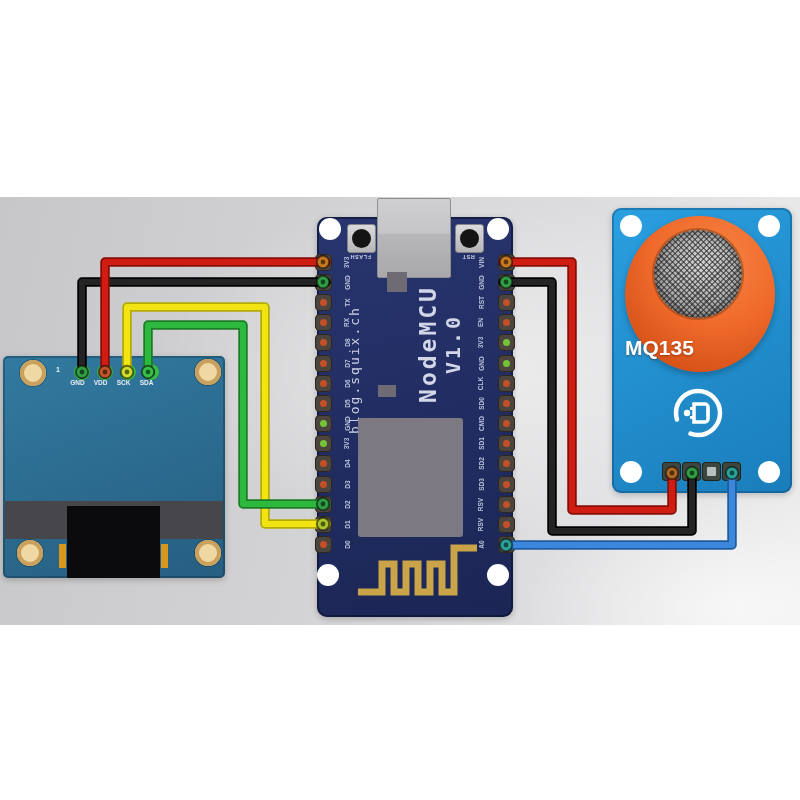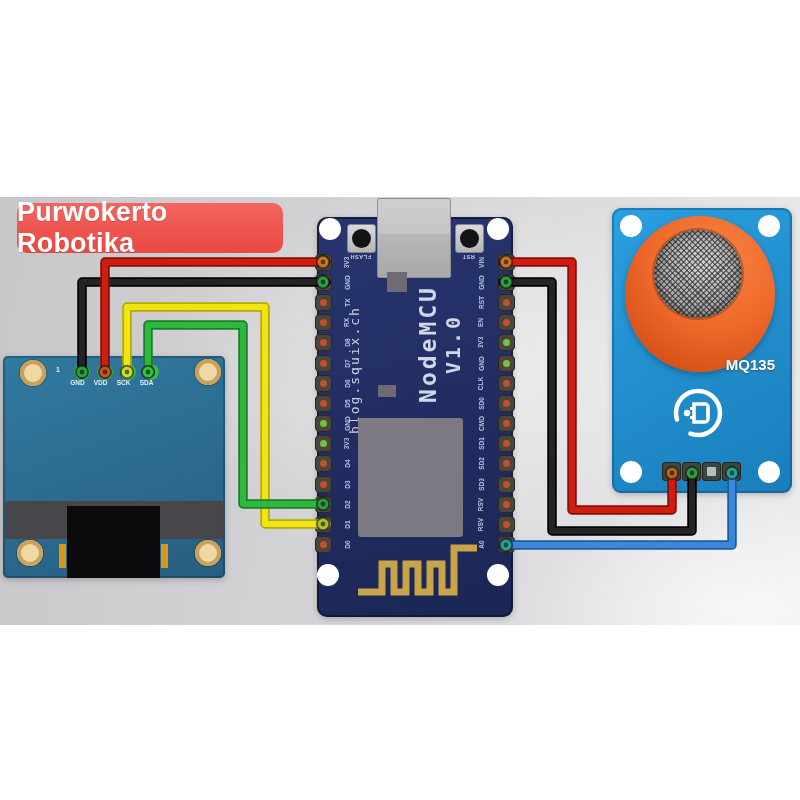--- a/index.html
+++ b/index.html
@@ -80,39 +80,36 @@
     box-shadow:inset 0 0 0 2px rgba(8,60,100,.35),0 2px 6px rgba(0,0,0,.22);}
   .sensor{position:absolute;left:13px;top:8px;width:150px;height:156px;border-radius:50%;
     background:radial-gradient(circle at 62% 28%,#f68342 0%,#ef6a2b 45%,#d75318 78%,#bf4511 100%);
     box-shadow:0 3px 6px rgba(0,0,0,.25);}
   .mesh{position:absolute;left:42px;top:22px;width:88px;height:88px;border-radius:50%;
     background-image:
       repeating-linear-gradient(45deg,rgba(35,35,35,.55) 0 1.5px,rgba(255,255,255,0) 1.5px 4px),
       repeating-linear-gradient(-45deg,rgba(35,35,35,.55) 0 1.5px,rgba(255,255,255,0) 1.5px 4px),
       radial-gradient(circle at 55% 40%,#d2d2d2,#a0a0a0 70%,#7b7b7b);
     box-shadow:inset 0 0 8px rgba(0,0,0,.55),0 0 0 2px rgba(120,55,15,.45);}
-  .mq-label{position:absolute;left:13px;top:148px;width:150px;text-align:right;color:#fff;
-    font-weight:bold;font-size:15px;text-shadow:0 1px 2px rgba(90,30,0,.5);}
+  .mq-label{position:absolute;left:13px;top:128px;width:150px;text-align:left;color:#fff;
+    font-weight:bold;font-size:21px;text-shadow:0 1px 2px rgba(90,30,0,.5);}
   .mq-logo{position:absolute;left:58px;top:177px;}
   .mq-pins{position:absolute;left:50px;top:254px;display:flex;gap:1px;}
   .mq-socket{width:19px;height:19px;border-radius:4px;background:#3d473f;
     box-shadow:inset 0 0 0 1px #20261f;display:flex;align-items:center;justify-content:center;}
   .mq-dot-round{width:8px;height:8px;border-radius:50%;}
   .mq-dot-square{width:9px;height:9px;border-radius:1px;}
   .wires{position:absolute;left:0;top:0;z-index:50;pointer-events:none;}
 </style>
 </head>
 <body>
 
 <div class="scene">
   <div class="gray-band"></div>
 
-  <div class="brand-label">
-    <span>Purwokerto Robotika</span>
-  </div>
 
   <div class="oled">
     <div class="hole-tan" style="left:17px;top:4px;"></div>
     <div class="hole-tan" style="left:192px;top:3px;"></div>
     <div class="hole-tan" style="left:14px;top:184px;"></div>
     <div class="hole-tan" style="left:192px;top:184px;"></div>
     <span class="oled-mark mark1">1</span>
     <span class="oled-mark mark4">4</span>
     <div class="oled-pins">
         <div class="oled-pin"></div>

